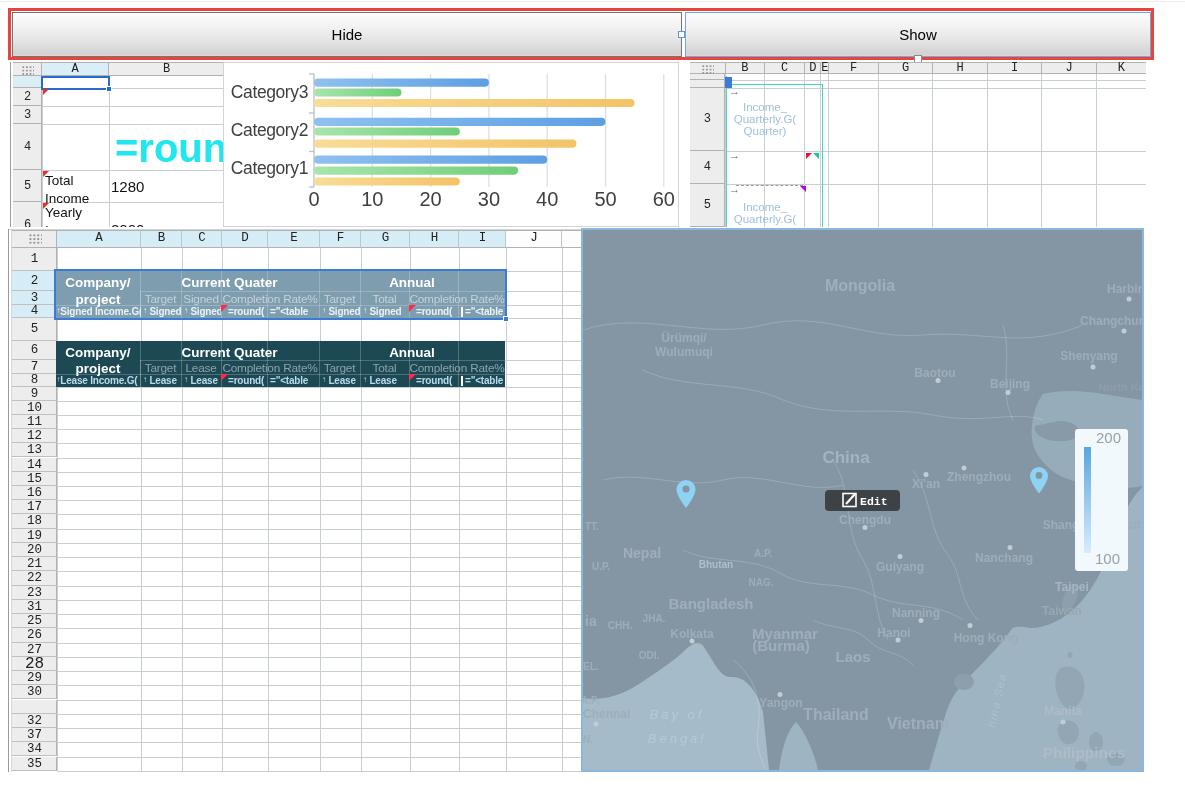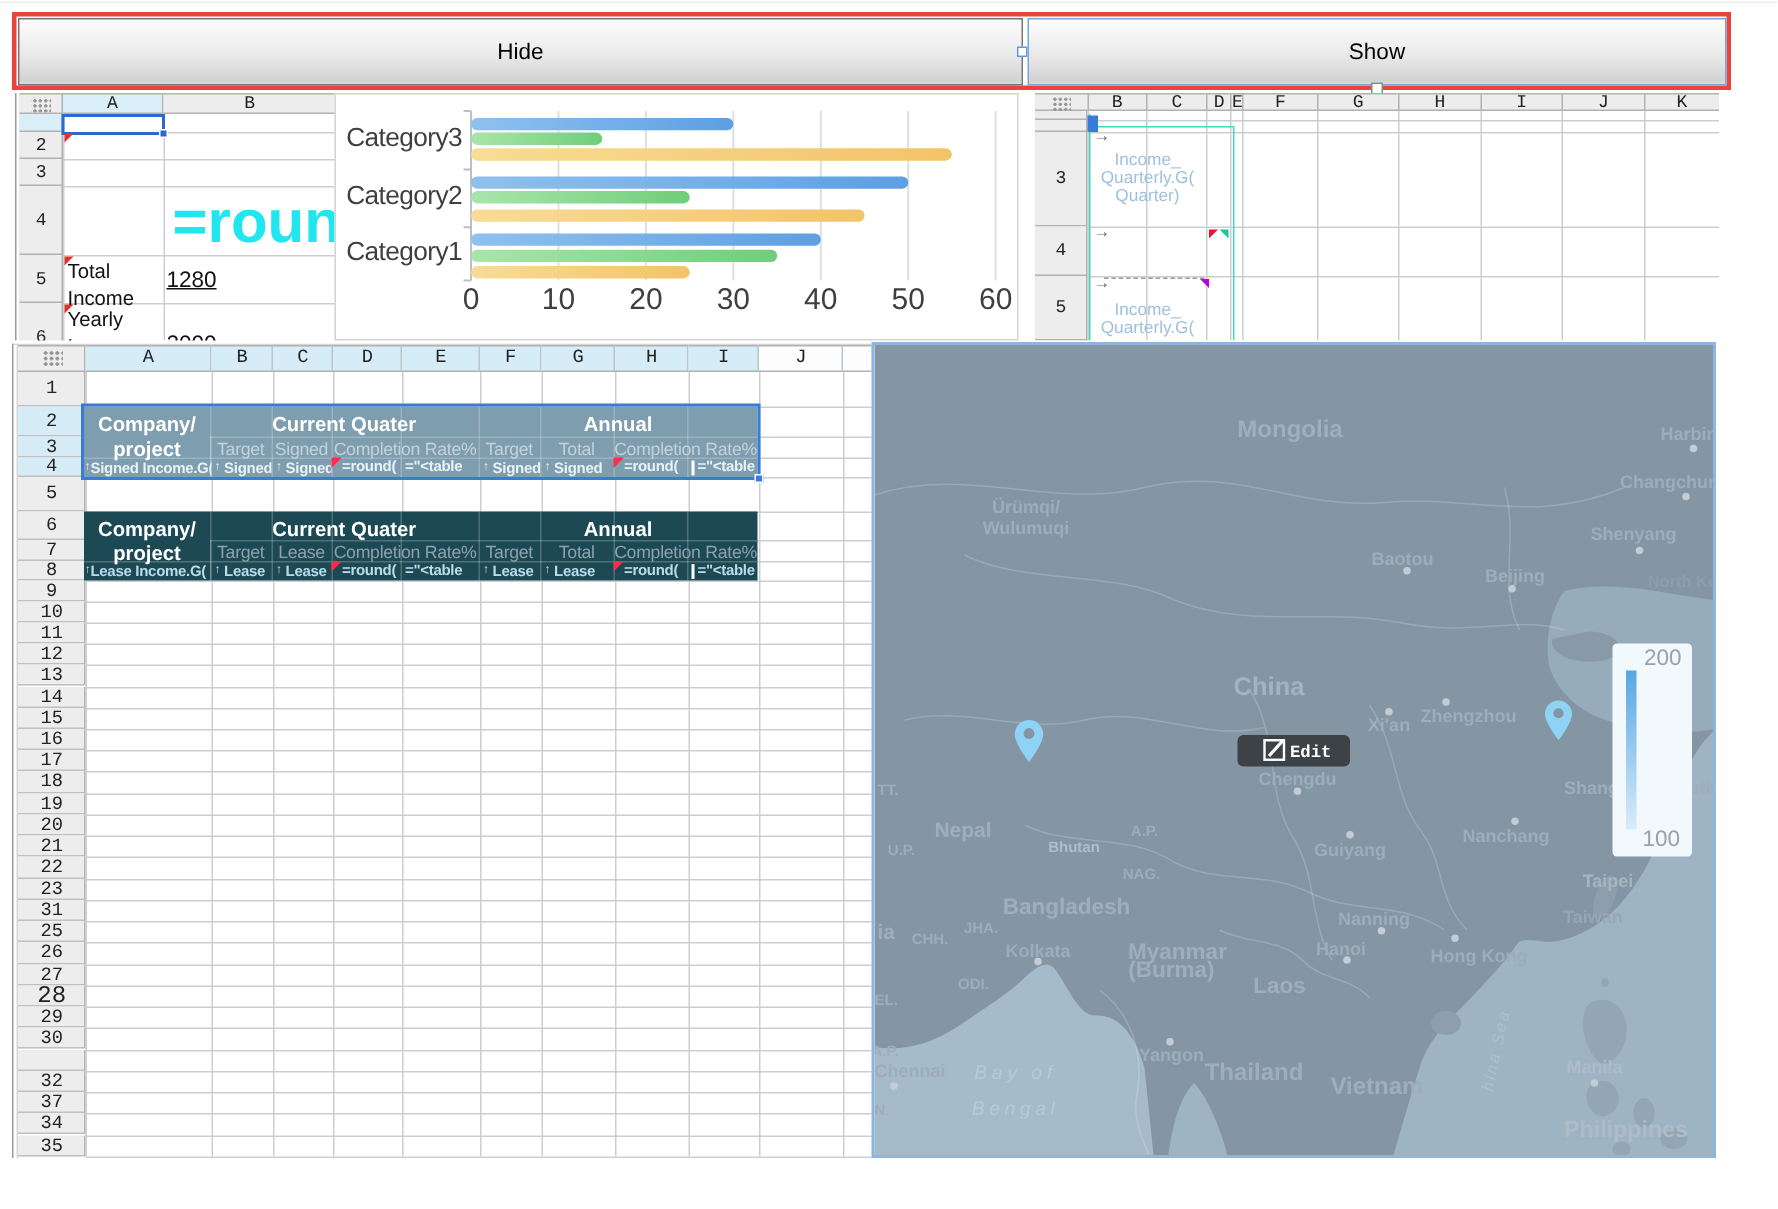--- a/index.html
+++ b/index.html
@@ -44,21 +44,21 @@
 <div style="left:31px;top:44px;width:183.7px;height:1px;background:#c9ced3;"></div>
 <div style="left:31px;top:62px;width:183.7px;height:1px;background:#c9ced3;"></div>
 <div style="left:31px;top:108px;width:183.7px;height:1px;background:#c9ced3;"></div>
 <div style="left:31px;top:140px;width:183.7px;height:1px;background:#c9ced3;"></div>
 <div style="left:30px;top:14px;width:69px;height:14px;border:2px solid #2a6ad0;"></div>
 <div style="left:95px;top:24px;width:6px;height:6px;background:#2a6ad0;border:1px solid #fff;"></div>
 <div style="left:32px;top:27px;width:0px;height:0px;border-top:6px solid #e8302a;border-right:6px solid transparent;"></div>
 <div style="left:32px;top:109px;width:0px;height:0px;border-top:6px solid #e8302a;border-right:6px solid transparent;"></div>
 <div style="left:32px;top:141px;width:0px;height:0px;border-top:6px solid #e8302a;border-right:6px solid transparent;"></div>
 <div style="left:34px;top:110px;width:62px;font-size:13.5px;color:#111;line-height:17.5px;">Total<br>Income</div>
-<div style="left:100px;top:116px;width:80px;font-size:15px;color:#111;text-decoration:underline;">1280</div>
+<div style="left:100px;top:116px;width:80px;font-size:15px;color:#111;">1280</div>
 <div style="left:34px;top:142px;width:62px;font-size:13.5px;color:#111;line-height:17.5px;">Yearly<br>Income</div>
 <div style="left:100px;top:159px;width:80px;font-size:15px;color:#111;">2000</div>
 <div style="left:104px;top:64px;width:200px;font-size:40px;font-weight:bold;color:#20e6ef;letter-spacing:0px;">=round(</div>
 </div>
 <div style="left:223px;top:62px;width:456px;height:165px;background:#fff;border:1px solid #d4d4d4;">
 <svg width="454" height="163" viewBox="0 0 454 163" xmlns="http://www.w3.org/2000/svg">
       <defs>
         <linearGradient id="gb" x1="0" y1="0" x2="1" y2="0">
           <stop offset="0" stop-color="#8fc1ef"></stop>
           <stop offset="1" stop-color="#5d9fe3"></stop>

